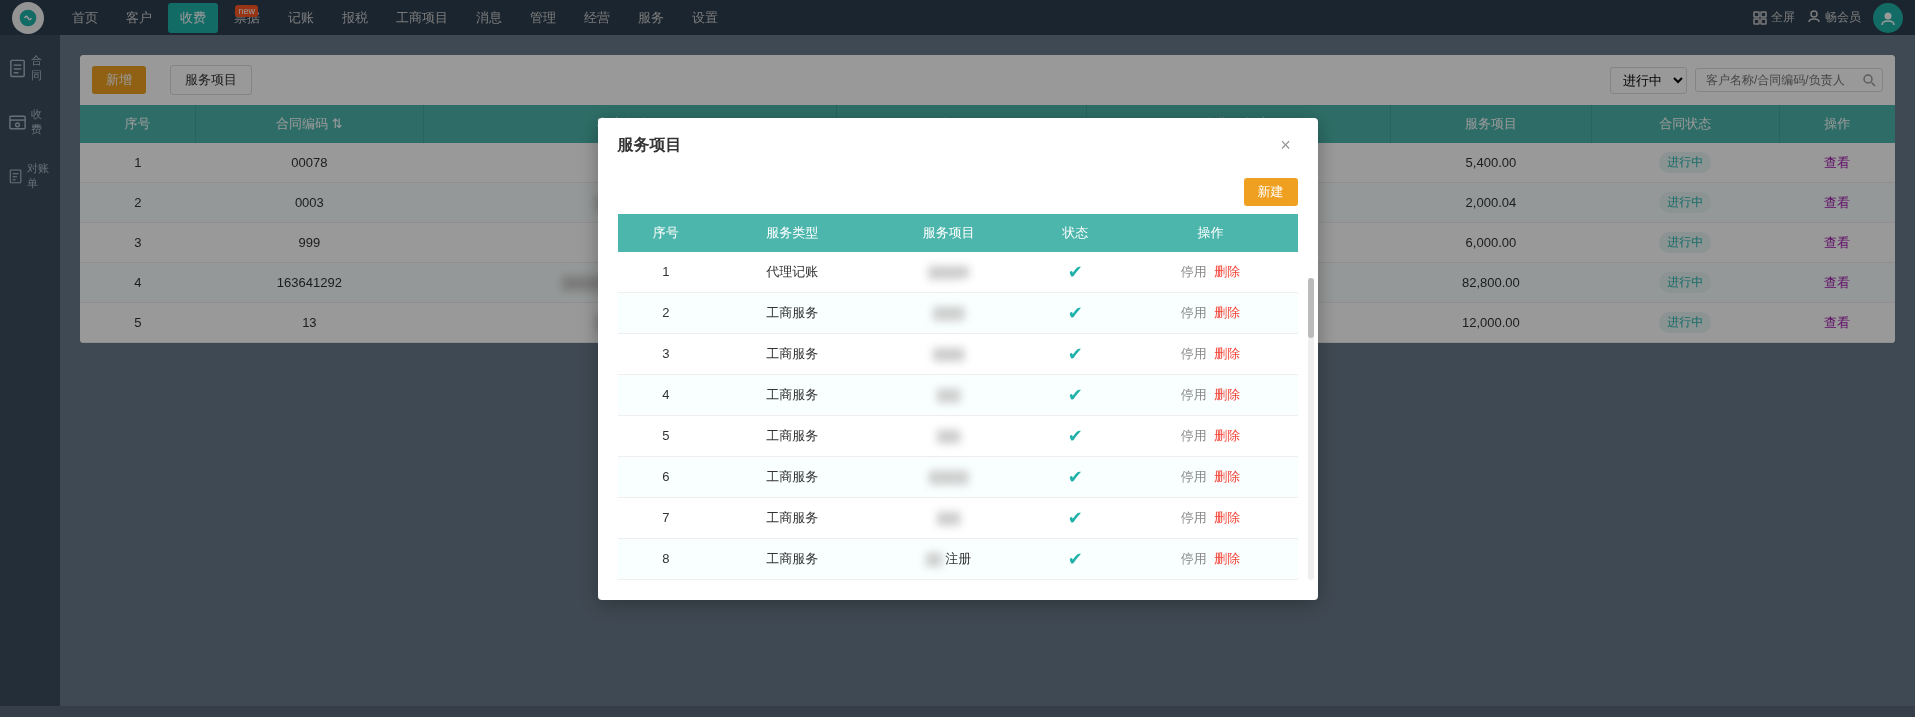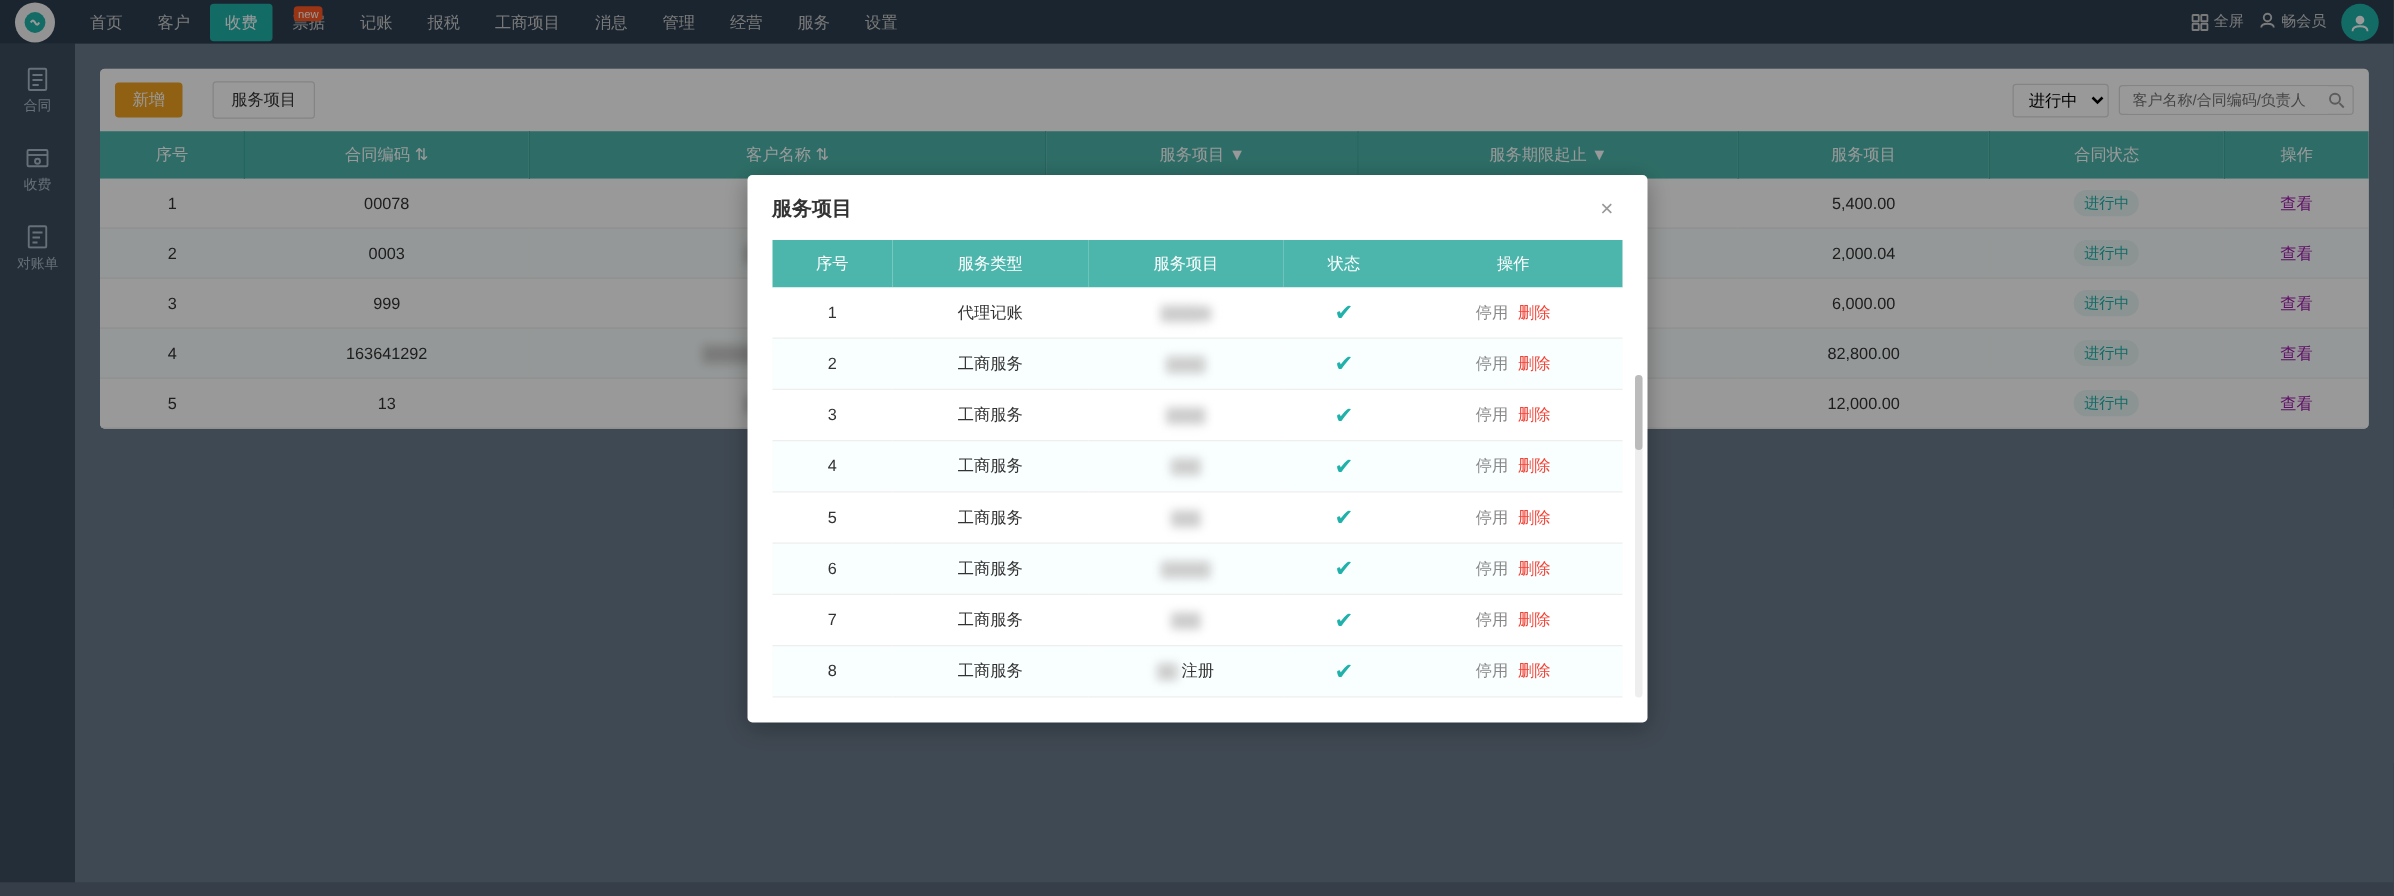--- a/index.html
+++ b/index.html
@@ -64,21 +64,20 @@
       background: #3d4e5e;
       display: flex;
       flex-direction: column;
       align-items: center;
       padding-top: 10px;
       gap: 8px;
     }
     .sidebar-item {
       width: 52px;
       display: flex;
-      flex-direction: column;
       align-items: center;
       padding: 8px 4px;
       color: #aabbc8;
       cursor: pointer;
       border-radius: 4px;
       font-size: 11px;
       gap: 4px;
     }
     .sidebar-item svg { width: 20px; height: 20px; }
 
@@ -463,20 +462,23 @@
     </div>
   </div>
 </div>
 
 <div class="modal-overlay">
   <div class="modal">
     <div class="modal-header">
       <span class="modal-title">服务项目</span>
       <span class="modal-close">×</span>
     </div>
+    <div class="modal-toolbar">
+      <button class="btn-new">新建</button>
+    </div>
     <div class="modal-body">
       <table class="modal-table">
         <thead>
           <tr>
             <th>序号</th>
             <th>服务类型</th>
             <th>服务项目</th>
             <th>状态</th>
             <th>操作</th>
           </tr>

